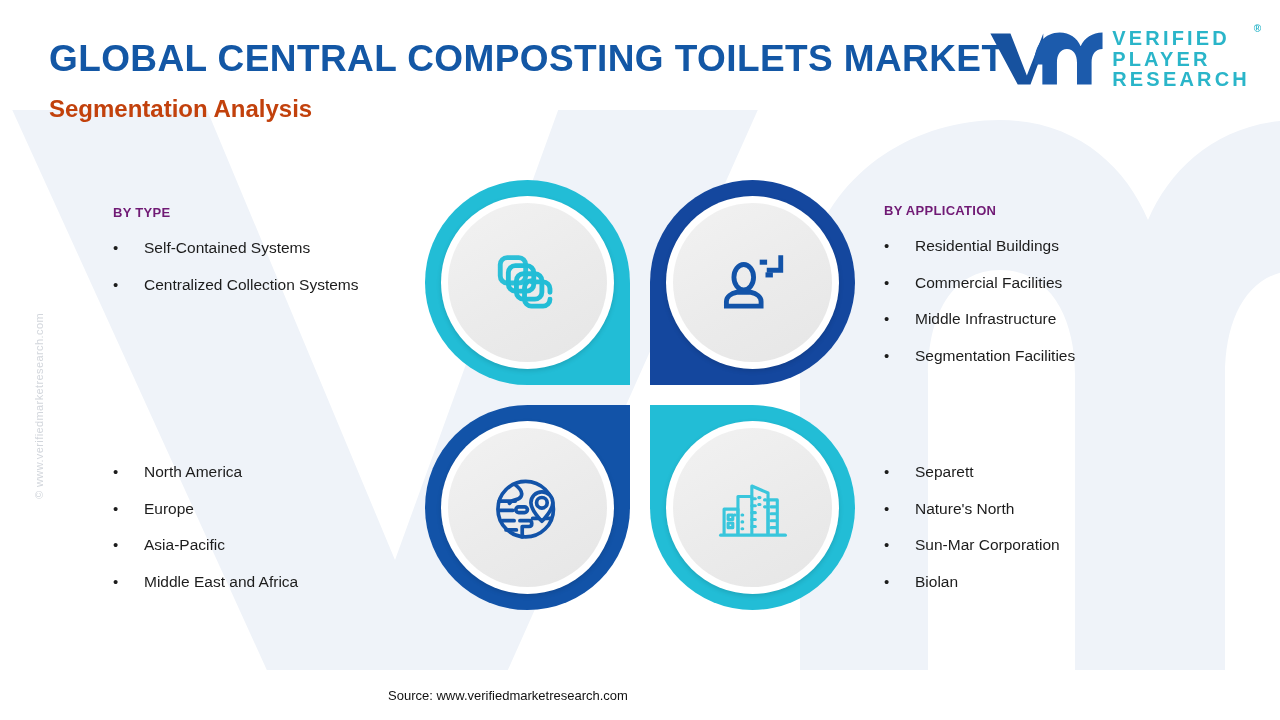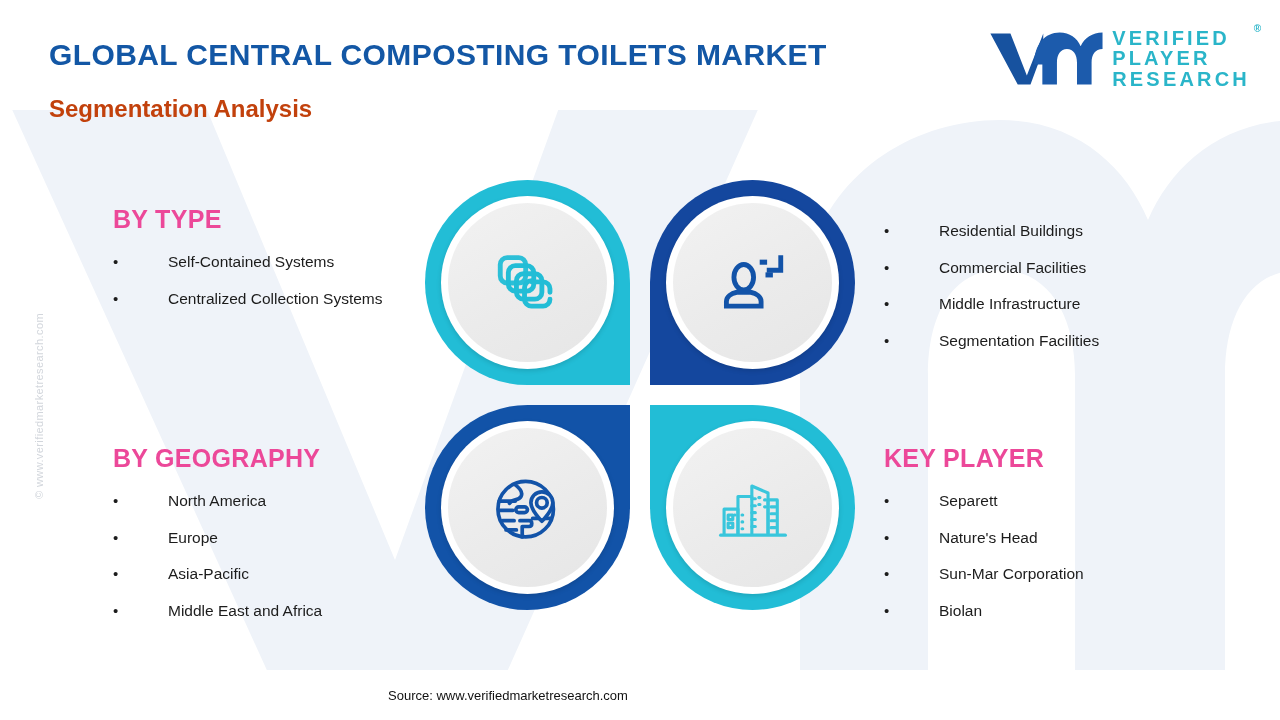--- a/index.html
+++ b/index.html
@@ -17,31 +17,31 @@
     left:0; top:110px;
     width:1280px; height:560px;
     z-index:0;
     pointer-events:none;
   }
 
   
   .header { position:absolute; left:0; top:0; width:1280px; height:125px; z-index:5; }
   .title {
     position:absolute; left:49px; top:38px;
-    font-size:30px; font-weight:bold; letter-spacing:0.4px;
+    font-size:37px; font-weight:bold; letter-spacing:0.4px;
     color:#1357A5; white-space:nowrap;
   }
   .subtitle {
     position:absolute; left:49px; top:95px;
     font-size:24px; font-weight:bold;
     color:#c2410c; white-space:nowrap;
   }
 
   
-  .logo { position:absolute; right:30px; top:28px; display:flex; align-items:flex-start; gap:6px; }
+  .logo { position:absolute; right:30px; top:28px; display:flex; align-items:center; gap:6px; }
   .logo-mark { width:120px; height:62px; }
   .logo-text { position:relative; line-height:1.02; }
   .logo-text .lt-line {
     font-size:20px; font-weight:bold; letter-spacing:3.2px;
     color:#2AB5C9; display:block; white-space:nowrap;
   }
   .logo-reg {
     position:absolute; top:-4px; right:-11px;
     font-size:10px; color:#2AB5C9; font-weight:bold;
   }
@@ -58,34 +58,34 @@
   
   .col { position:absolute; z-index:6; }
   .col-left  { left:113px; width:330px; }
   .col-right { left:884px; width:340px; }
   .col-type { top:205px; }
   .col-geo  { top:444px; }
   .col-app  { top:203px; }
   .col-key  { top:444px; }
 
   .sec-head {
-    font-size:25px; font-weight:bold; color:#ec4899;
+    font-size:13px; font-weight:bold; color:#701a75;
     letter-spacing:0.3px; white-space:nowrap;
   }
   .sec-list { list-style:none; margin-top:18px; }
   .sec-list li {
     display:flex; align-items:flex-start;
     font-size:15.5px; color:#1c1c1c;
     line-height:1.33; margin-bottom:16px;
   }
   .bullet {
     flex:0 0 auto; width:31px;
     font-size:15px; color:#1c1c1c; line-height:1.33;
   }
-  .li-text { flex:1 1 auto;margin-left:24px; }
+  .li-text { flex:1 1 auto; }
   .col-geo .sec-list li, .col-key .sec-list li { margin-bottom:16px; }
 
   
   .quad-wrap {
     position:absolute; left:425px; top:180px;
     width:430px; height:430px; z-index:5;
   }
   .quad {
     position:absolute; width:205px; height:205px;
   }
@@ -162,21 +162,20 @@
       <span class="li-text">Self-Contained Systems</span>
     </li>
     <li>
       <span class="bullet">•</span>
       <span class="li-text">Centralized Collection Systems</span>
     </li>
   </ul>
 </div>
 
 <div class="col col-left col-geo">
-  <div class="sec-head">BY GEOGRAPHY</div>
   <ul class="sec-list">
     <li>
       <span class="bullet">•</span>
       <span class="li-text">North America</span>
     </li>
     <li>
       <span class="bullet">•</span>
       <span class="li-text">Europe</span>
     </li>
     <li>
@@ -184,20 +183,21 @@
       <span class="li-text">Asia-Pacific</span>
     </li>
     <li>
       <span class="bullet">•</span>
       <span class="li-text">Middle East and Africa</span>
     </li>
   </ul>
 </div>
 
 <div class="col col-right col-app">
+  <div class="sec-head">BY APPLICATION</div>
   <ul class="sec-list">
     <li>
       <span class="bullet">•</span>
       <span class="li-text">Residential Buildings</span>
     </li>
     <li>
       <span class="bullet">•</span>
       <span class="li-text">Commercial Facilities</span>
     </li>
     <li>
@@ -205,29 +205,28 @@
       <span class="li-text">Middle Infrastructure</span>
     </li>
     <li>
       <span class="bullet">•</span>
       <span class="li-text">Segmentation Facilities</span>
     </li>
   </ul>
 </div>
 
 <div class="col col-right col-key">
-  <div class="sec-head">KEY PLAYER</div>
   <ul class="sec-list">
     <li>
       <span class="bullet">•</span>
       <span class="li-text">Separett</span>
     </li>
     <li>
       <span class="bullet">•</span>
-      <span class="li-text">Nature's Head</span>
+      <span class="li-text">Nature's North</span>
     </li>
     <li>
       <span class="bullet">•</span>
       <span class="li-text">Sun-Mar Corporation</span>
     </li>
     <li>
       <span class="bullet">•</span>
       <span class="li-text">Biolan</span>
     </li>
   </ul>

